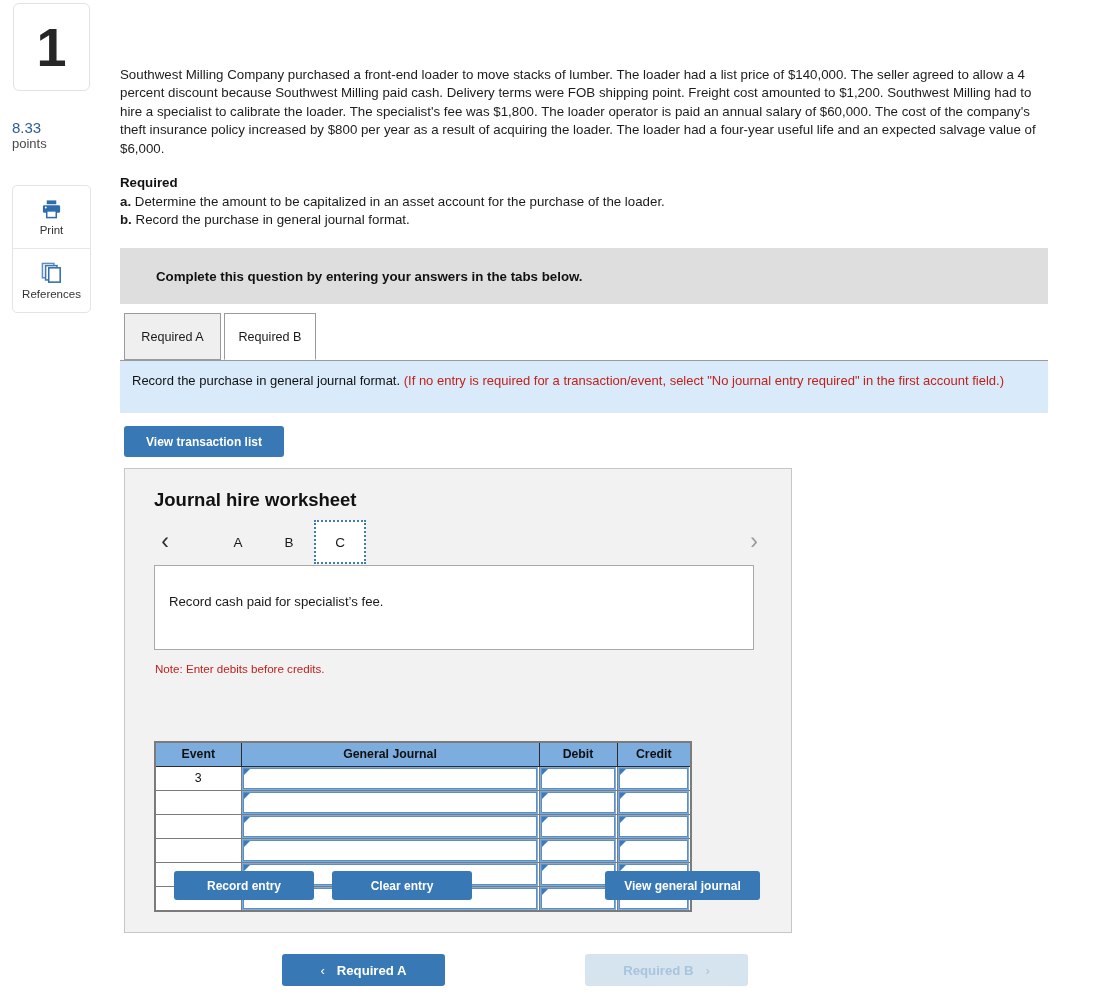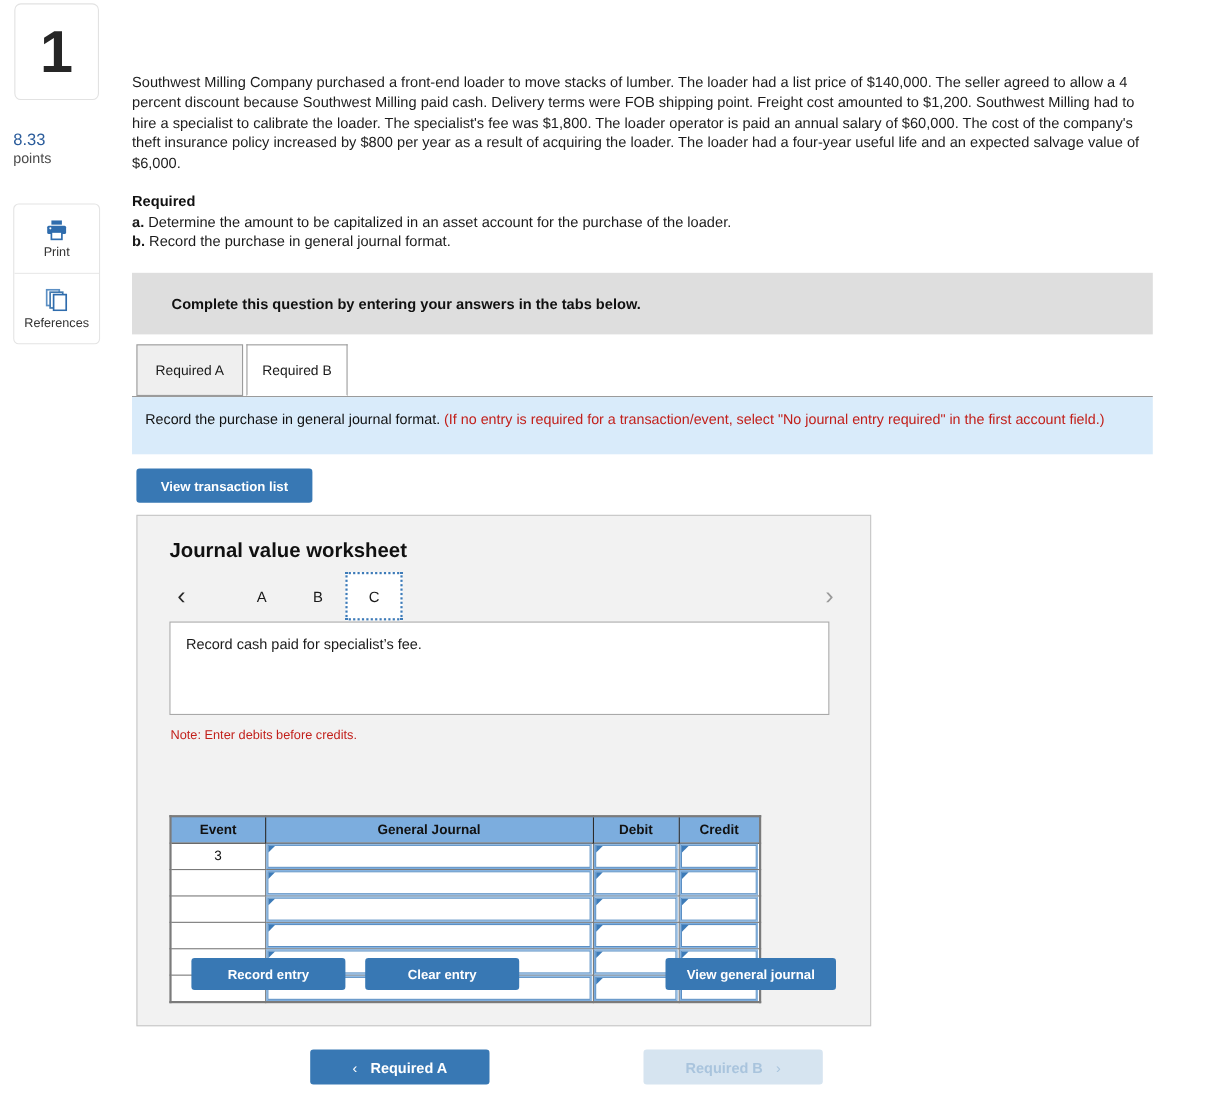--- a/index.html
+++ b/index.html
@@ -165,21 +165,21 @@
     left: 162px; top: 1px; width: 52px; height: 44px;
     background: #ffffff;
     border: 2px dotted #3d7bb8;
   }
 
   .desc-box {
     position: absolute; left: 29px; top: 96px;
     width: 600px; height: 85px;
     background: #ffffff;
     border: 1px solid #a9a9a9;
-    padding: 12px 0 0 14px;
+    padding: 28px 0 0 14px;
     font-size: 13.2px; color: #1a1a1a;
   }
   .note-line {
     position: absolute; left: 30px; top: 193px;
     font-size: 11.6px; color: #c2201b;
   }
 
   
   .jtable {
     position: absolute; left: 29px; top: 232px;
@@ -319,21 +319,21 @@
 
     <div class="instr-panel">
       <span class="bold">Record the purchase in general journal format.</span>
       <span class="red">(If no entry is required for a transaction/event, select "No journal entry required" in the first account field.)</span>
     </div>
 
     <button class="btn-blue" id="view-transaction-list">View transaction list</button>
 
     <div class="worksheet">
 
-      <div class="ws-title">Journal value worksheet</div>
+      <div class="ws-title">Journal hire worksheet</div>
 
       <div class="ws-nav">
         <div class="nav-arrow" id="nav-prev">‹</div>
         <div class="letter-tab" id="letter-a">
           <span>A</span>
         </div>
         <div class="letter-tab" id="letter-b">
           <span>B</span>
         </div>
         <div class="letter-tab" id="letter-c">

